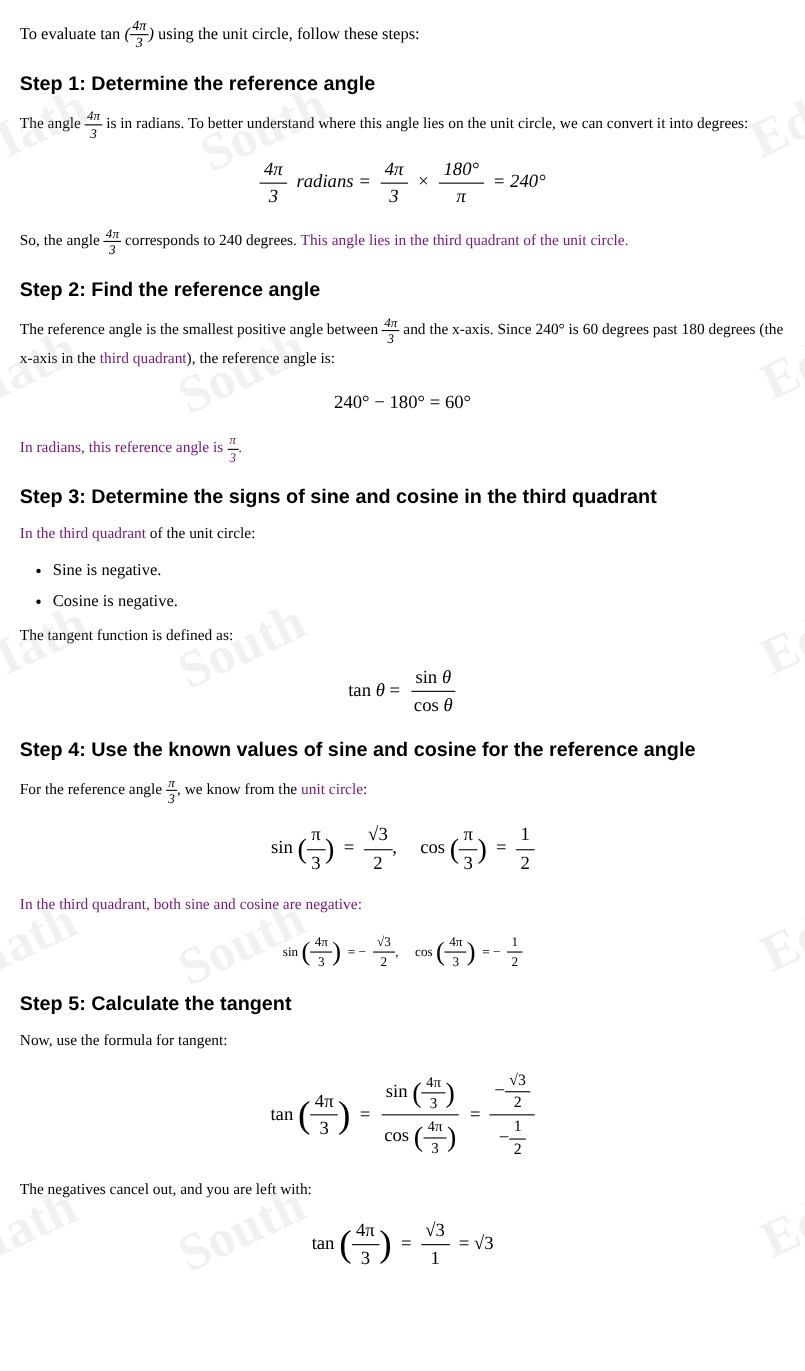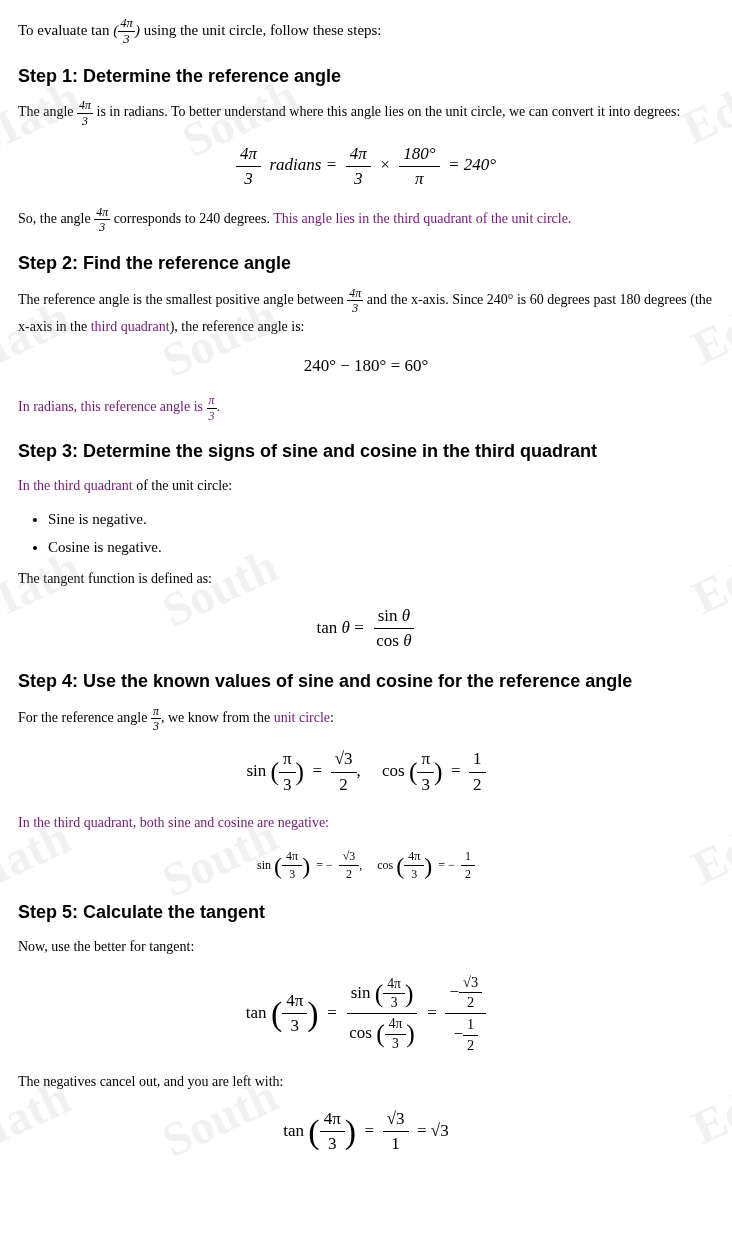--- a/index.html
+++ b/index.html
@@ -255,21 +255,21 @@
     </span><span class="paren-big">)</span>
   &nbsp;=&nbsp;−&nbsp;
   <span class="frac-large">
       <span class="num">1</span>
       <span class="den">2</span>
     </span>
 </div>
 
 <h2>Step 5: Calculate the tangent</h2>
 
-<p>Now, use the better for tangent:</p>
+<p>Now, use the formula for tangent:</p>
 
 <div class="math-block" style="font-size:17px;">
   tan&nbsp;<span class="paren-big">(</span><span class="frac-large">
       <span class="num">4π</span>
       <span class="den">3</span>
     </span><span class="paren-big">)</span>
   &nbsp;=&nbsp;
   <span class="frac-large">
     <span class="num">sin&nbsp;<span class="paren-med">(</span><span class="frac" style="font-size:0.8em;">
           <span class="num">4π</span>

